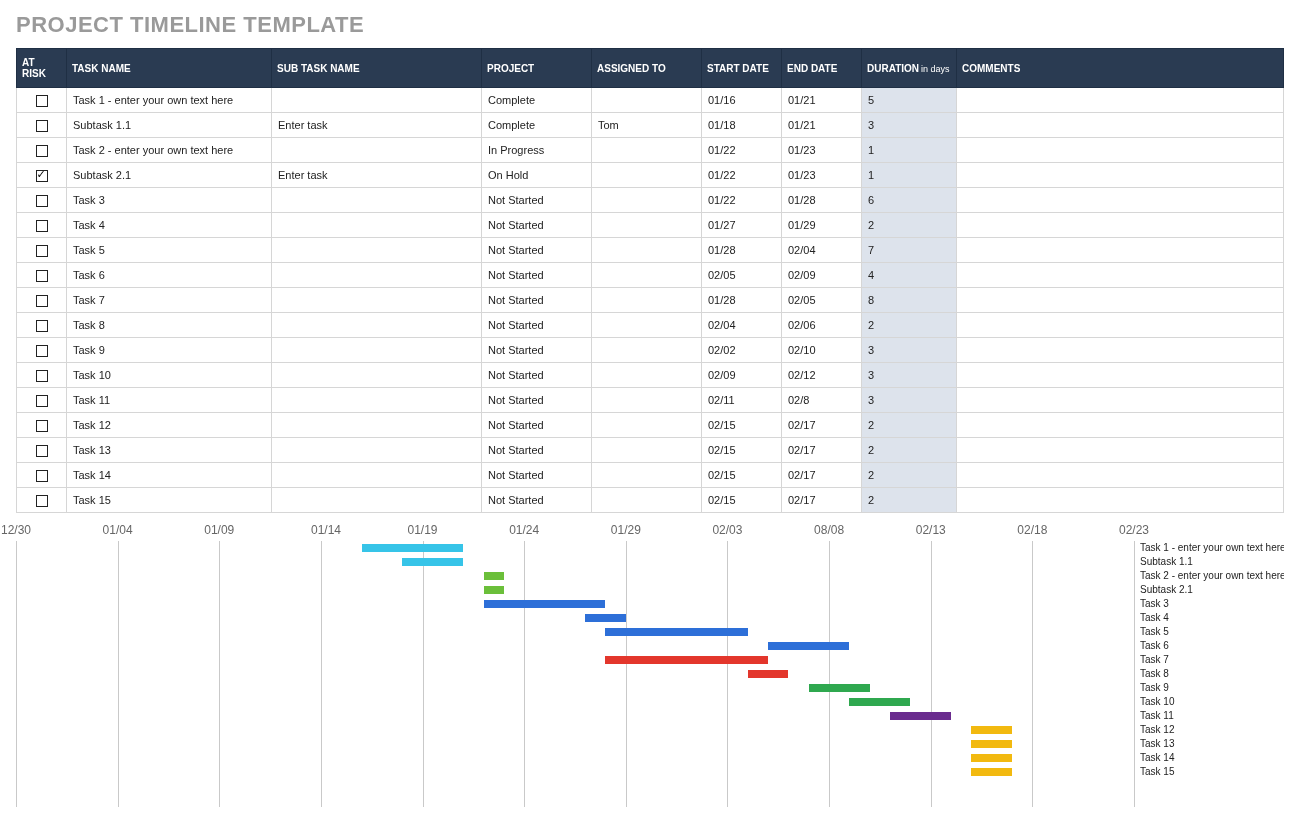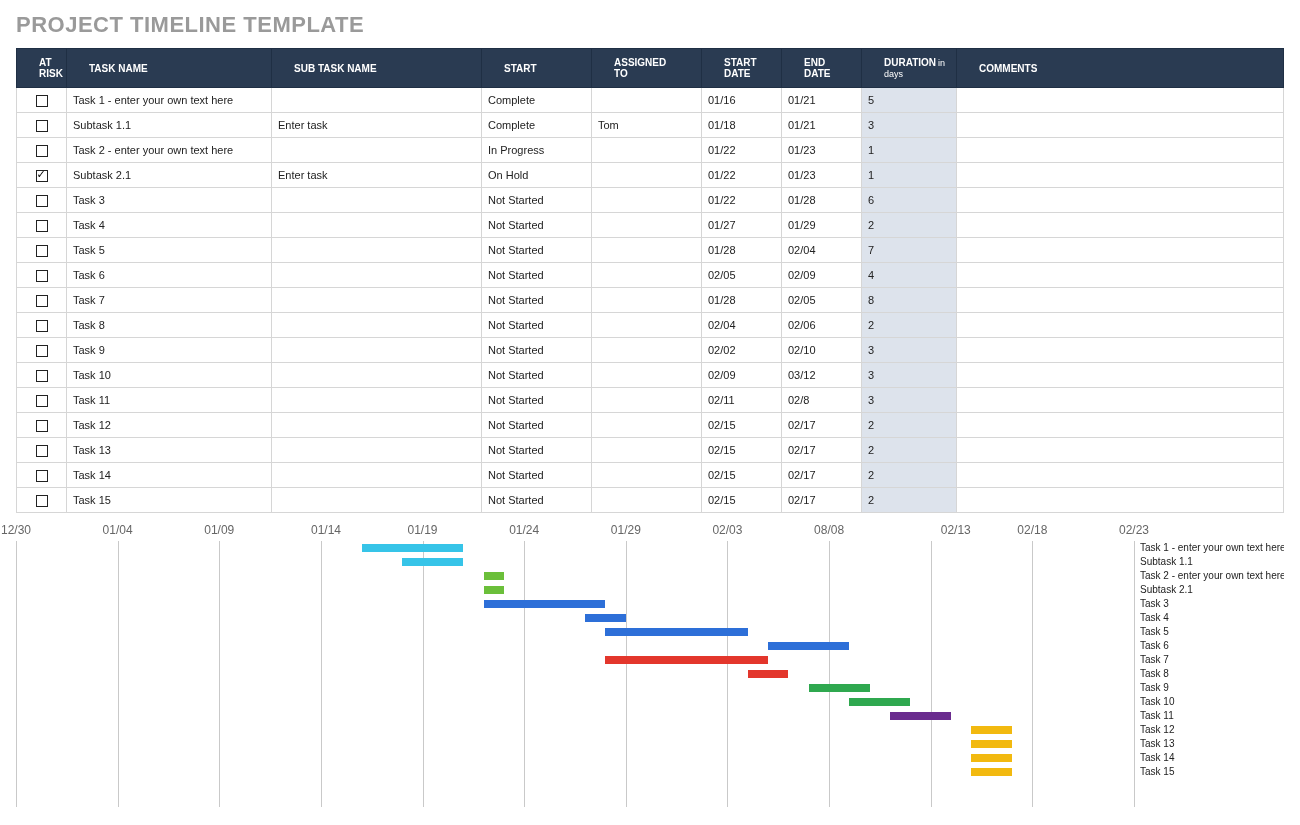--- a/index.html
+++ b/index.html
@@ -21,21 +21,21 @@
     width: 100%;
     border-collapse: collapse;
     font-size: 11px;
     table-layout: fixed;
   }
   table.tasks thead th {
     background: #2a3b52;
     color: #fff;
     font-weight: 700;
     text-align: left;
-    padding: 8px 22px;
+    padding: 8px 5px;
     font-size: 10px;
     border: 1px solid #1f2f44;
   }
   table.tasks thead th.duration-header .unit {
     font-weight: 400;
     font-size: 9px;
     margin-left: 2px;
   }
   table.tasks td {
     border: 1px solid #d6d6d6;
@@ -141,21 +141,21 @@
     <col style="width:80px">
     <col style="width:80px">
     <col style="width:95px">
     <col>
   </colgroup>
   <thead>
     <tr>
       <th>AT RISK</th>
       <th>TASK NAME</th>
       <th>SUB TASK NAME</th>
-      <th>START</th>
+      <th>PROJECT</th>
       <th>ASSIGNED TO</th>
       <th>START DATE</th>
       <th>END DATE</th>
       <th class="duration-header">
         <span>DURATION</span><span class="unit">in days</span>
       </th>
       <th>COMMENTS</th>
     </tr>
   </thead>
   <tbody id="tasks-body">
@@ -280,21 +280,21 @@
         <td class="duration">3</td>
         <td></td>
       </tr>
       <tr>
         <td class="atrisk"><span class="checkbox"></span></td>
         <td>Task 10</td>
         <td></td>
         <td>Not Started</td>
         <td></td>
         <td>02/09</td>
-        <td>03/12</td>
+        <td>02/12</td>
         <td class="duration">3</td>
         <td></td>
       </tr>
       <tr>
         <td class="atrisk"><span class="checkbox"></span></td>
         <td>Task 11</td>
         <td></td>
         <td>Not Started</td>
         <td></td>
         <td>02/11</td>
@@ -353,21 +353,21 @@
   <div class="gantt-header" id="gantt-header">
       <div class="tick-label" style="left: 0px;">12/30</div>
       <div class="tick-label" style="left: 101.636px;">01/04</div>
       <div class="tick-label" style="left: 203.273px;">01/09</div>
       <div class="tick-label" style="left: 310px;">01/14</div>
       <div class="tick-label" style="left: 406.545px;">01/19</div>
       <div class="tick-label" style="left: 508.182px;">01/24</div>
       <div class="tick-label" style="left: 609.818px;">01/29</div>
       <div class="tick-label" style="left: 711.455px;">02/03</div>
       <div class="tick-label" style="left: 813.091px;">08/08</div>
-      <div class="tick-label" style="left: 914.727px; margin-left: 25px;">02/13</div>
+      <div class="tick-label" style="left: 914.727px;">02/13</div>
       <div class="tick-label" style="left: 1016.36px;">02/18</div>
       <div class="tick-label" style="left: 1118px;">02/23</div>
     </div>
   <div class="gantt-canvas" id="gantt-canvas" style="height: 266px;">
     <div class="gantt-grid" id="gantt-grid" style="position: absolute; left: 0px; top: 0px; bottom: 0px; width: 1118px;">
         <div class="gridline" style="left: 0px;"></div>
         <div class="gridline" style="left: 101.636px;"></div>
         <div class="gridline" style="left: 203.273px;"></div>
         <div class="gridline" style="left: 304.909px;"></div>
         <div class="gridline" style="left: 406.545px;"></div>

